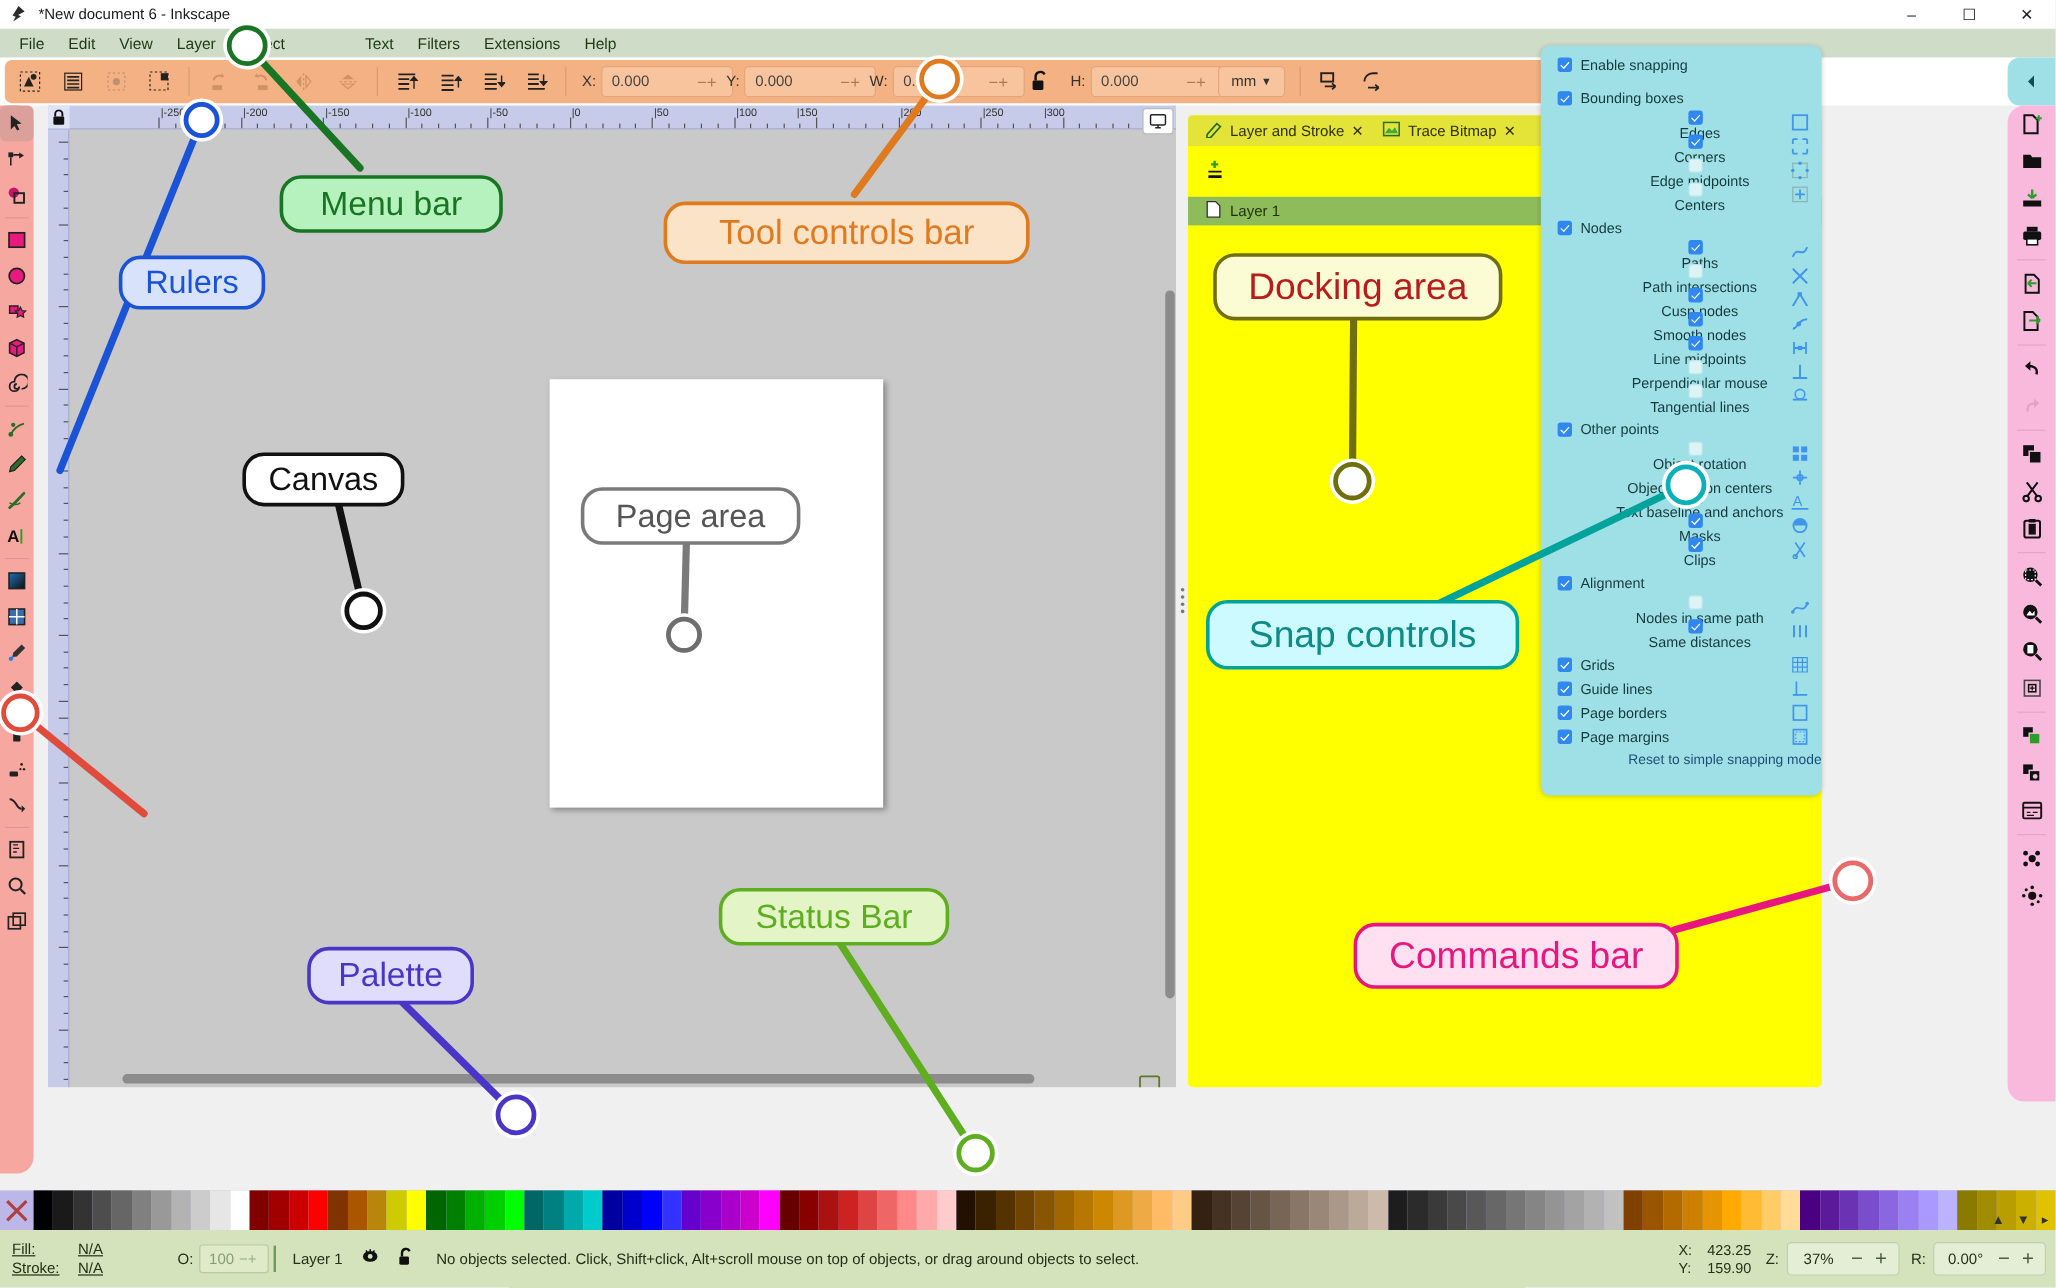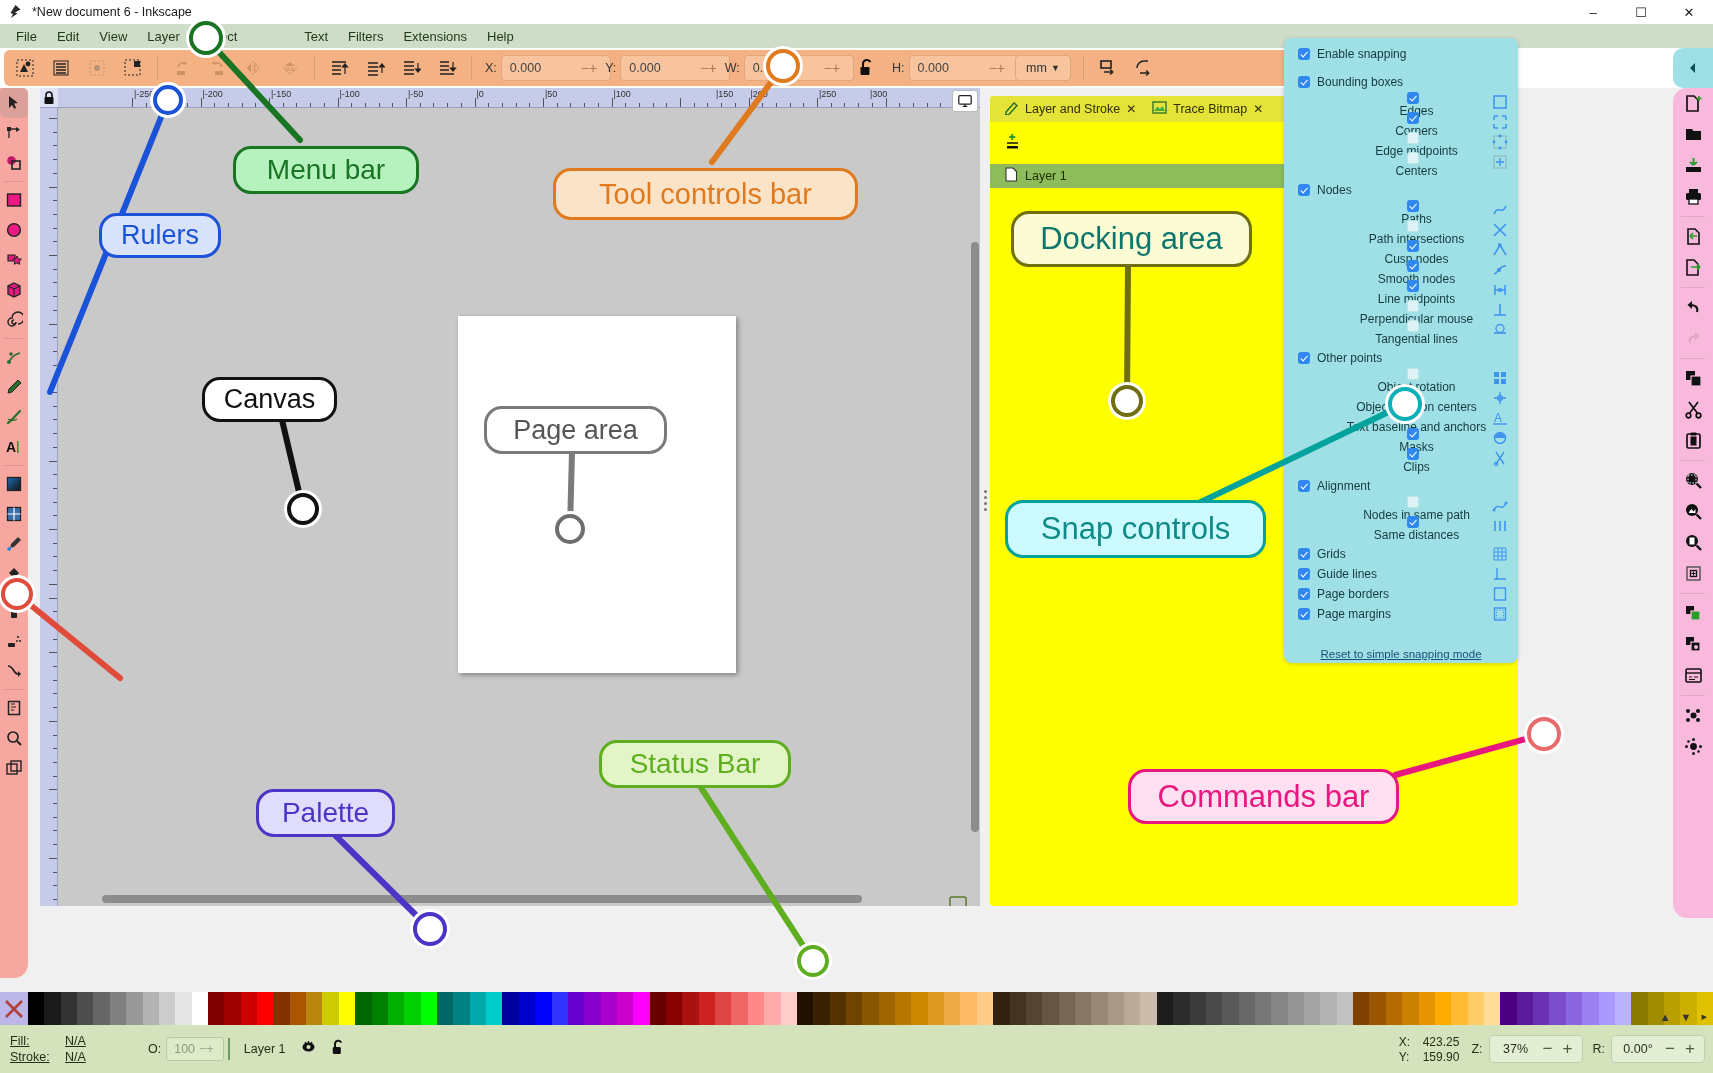--- a/index.html
+++ b/index.html
@@ -105,22 +105,22 @@
   #snap .row{ height:20px; display:flex; align-items:center; padding-left:14px; position:relative;}
   #snap .row.ind{ padding-left:31px;flex-direction:column;}
   #snap .cb{ width:12px;height:12px;border-radius:2.5px;margin-right:7px;flex:none;
     border:1.4px solid #b9e6ea; background:#ddf3f5;}
   #snap .cb.on{ background:#2f87ef; border-color:#2f87ef; position:relative;}
   #snap .cb.on:after{content:"";position:absolute;left:3.4px;top:1px;width:3.2px;height:6.2px;
     border:solid #fff;border-width:0 1.7px 1.7px 0;transform:rotate(42deg);}
   #snap .lab{ font-size:12px;color:#143a3e; white-space:nowrap;}
   #snap .glyph{position:absolute;right:10px;top:2px;width:16px;height:16px;opacity:.85;}
   #snap .gap{height:8px;}
-  #snap .reset{ text-align:center;font-size:11.5px;color:#1b4f77;text-decoration:underline;
-     margin-top:24px;}
+  #snap .reset{ text-align:right;font-size:11.5px;color:#1b4f77;
+     margin-top:4px;}
 
   
   #cmdbar{ position:absolute; right:0; top:88px; width:40px; height:830px;
      background:#f9b9dd; border-radius:14px 0 0 14px;}
   #cmdbar .cb{width:40px;height:31px;display:flex;align-items:center;justify-content:center;}
   #cmdbar .cb.dis{opacity:.35;}
   #cmdbar .csep{height:1px;background:rgba(0,0,0,.10);margin:4px 8px;}
   #collapse{ position:absolute; right:0; top:48px; width:40px;height:40px;
      background:#9fe0e6;border-radius:10px 0 0 10px;display:flex;align-items:center;justify-content:center;}
 
@@ -538,21 +538,21 @@
         <div class="rtick" style="left:530.4px;height:4px"></div>
         <div class="rtick" style="left:544.1px;height:4px"></div>
         <div class="rtick" style="left:557.8px;height:4px"></div>
         <div class="rtick" style="left:571.5px;height:9px"></div>
         <div class="rlab" style="left:573.5px">|100</div>
         <div class="rtick" style="left:585.2px;height:4px"></div>
         <div class="rtick" style="left:598.9px;height:4px"></div>
         <div class="rtick" style="left:612.6px;height:4px"></div>
         <div class="rtick" style="left:626.3px;height:4px"></div>
         <div class="rtick" style="left:640px;height:9px"></div>
-        <div class="rlab" style="left:676px">|150</div>
+        <div class="rlab" style="left:624px">|150</div>
         <div class="rtick" style="left:653.7px;height:4px"></div>
         <div class="rtick" style="left:667.4px;height:4px"></div>
         <div class="rtick" style="left:681.1px;height:4px"></div>
         <div class="rtick" style="left:694.8px;height:4px"></div>
         <div class="rtick" style="left:708.5px;height:9px"></div>
         <div class="rlab" style="left:710.5px">|200</div>
         <div class="rtick" style="left:722.2px;height:4px"></div>
         <div class="rtick" style="left:735.9px;height:4px"></div>
         <div class="rtick" style="left:749.6px;height:4px"></div>
         <div class="rtick" style="left:763.3px;height:4px"></div>
@@ -1216,20 +1216,21 @@
           <path d="M8.5 2v2M5 3l1 1.6M12 3l-1 1.6" stroke="#111" stroke-width="1.3"></path>
         </svg>
     </span>
     <span>
       <svg width="15" height="17" viewBox="0 0 15 17">
           <path d="M4 8V5a3.3 3.3 0 016.3-1.3" stroke="#111" stroke-width="2" fill="none"></path>
           <rect x="1.8" y="8" width="8" height="7" rx="1.2" fill="#111"></rect>
         </svg>
     </span>
   </div>
+  <div class="msg">No objects selected. Click, Shift+click, Alt+scroll mouse on top of objects, or drag around objects to select.</div>
   <div class="coords">
     <div class="cgrid">
       <span>X:</span>
       <span>423.25</span>
       <span>Y:</span>
       <span>159.90</span>
     </div>
     <span style="margin-left:6px;">Z:</span>
     <div class="zbox">
       <span class="v">37%</span>
@@ -1285,21 +1286,21 @@
       border-radius:50%;background:#fff;border:4px solid #111111;box-shadow:0 0 0 3px #fff;"></div>
     <div class="callout" style="left:484px;top:406px;width:183px;height:48px;background:#ffffff;
       border:3.5px solid #7a7a7a;color:#555555;font-size:27px;">
       <span>Page area</span>
     </div>
     <div style="position:absolute;left:555px;top:514px;width:30px;height:30px;
       border-radius:50%;background:#fff;border:4px solid #6e6e6e;box-shadow:0 0 0 3px #fff;"></div>
     <div style="position:absolute;left:1px;top:578px;width:32px;height:32px;
       border-radius:50%;background:#fff;border:4px solid #e04b3c;box-shadow:0 0 0 3px #fff;"></div>
     <div class="callout" style="left:1011px;top:211px;width:241px;height:56px;background:#fbfbd4;
-      border:3.5px solid #6f6f10;color:#0f766e;font-size:31px;">
+      border:3.5px solid #6f6f10;color:#b91c1c;font-size:31px;">
       <span>Docking area</span>
     </div>
     <div style="position:absolute;left:1111px;top:385px;width:32px;height:32px;
       border-radius:50%;background:#fff;border:4px solid #6f6f10;box-shadow:0 0 0 3px #fff;"></div>
     <div class="callout" style="left:1005px;top:500px;width:261px;height:58px;background:#ccfaff;
       border:3.5px solid #00a39c;color:#0e8b86;font-size:31px;">
       <span>Snap controls</span>
     </div>
     <div style="position:absolute;left:1388px;top:387px;width:34px;height:34px;
       border-radius:50%;background:#fff;border:4px solid #0bb0b8;box-shadow:0 0 0 3px #fff;"></div>

